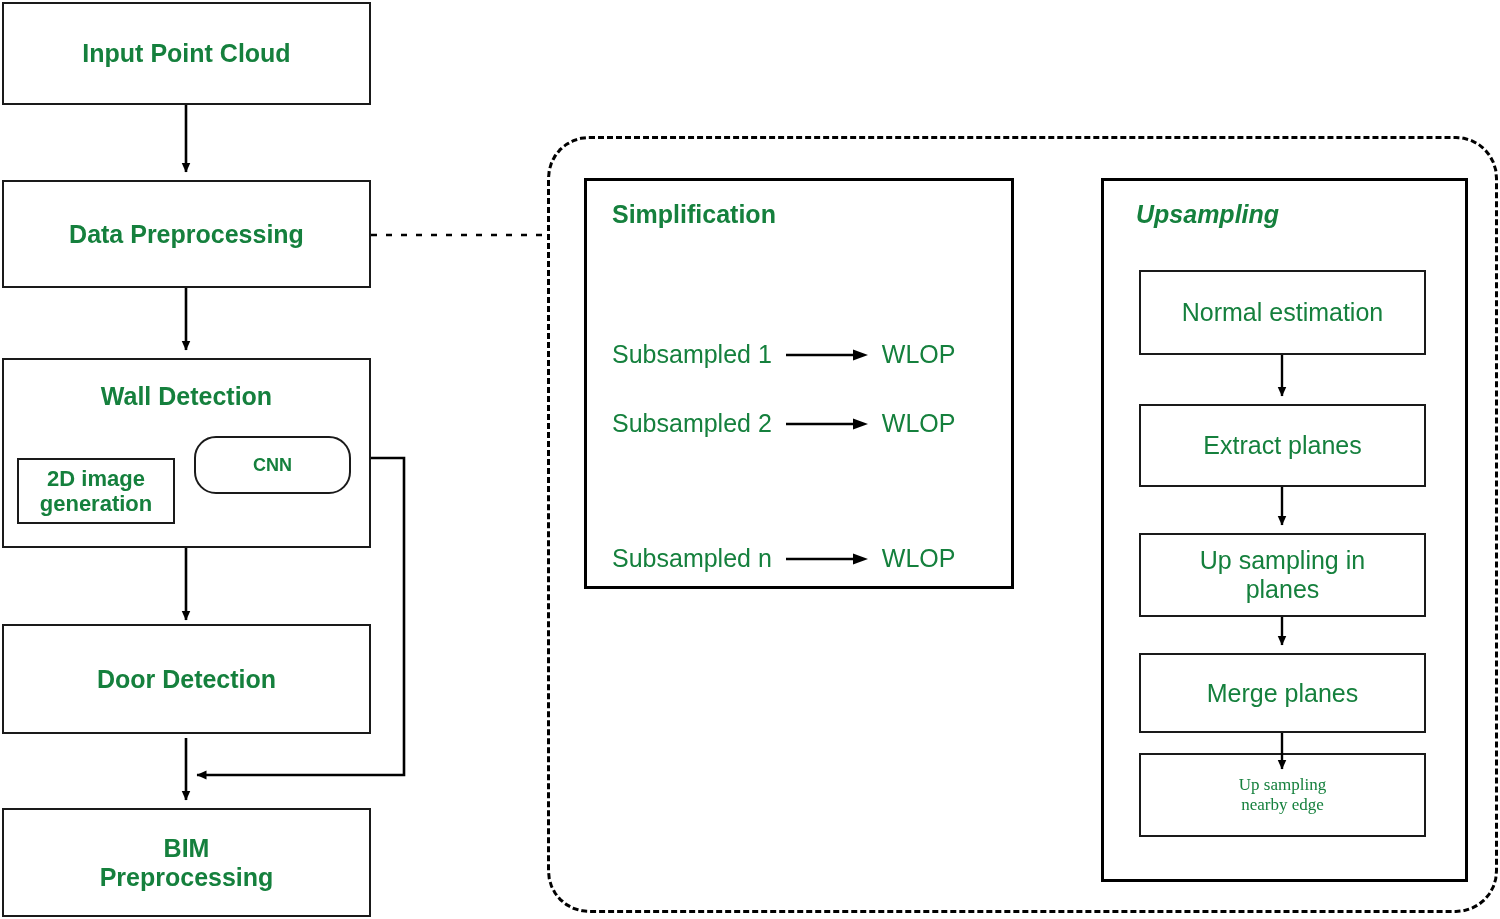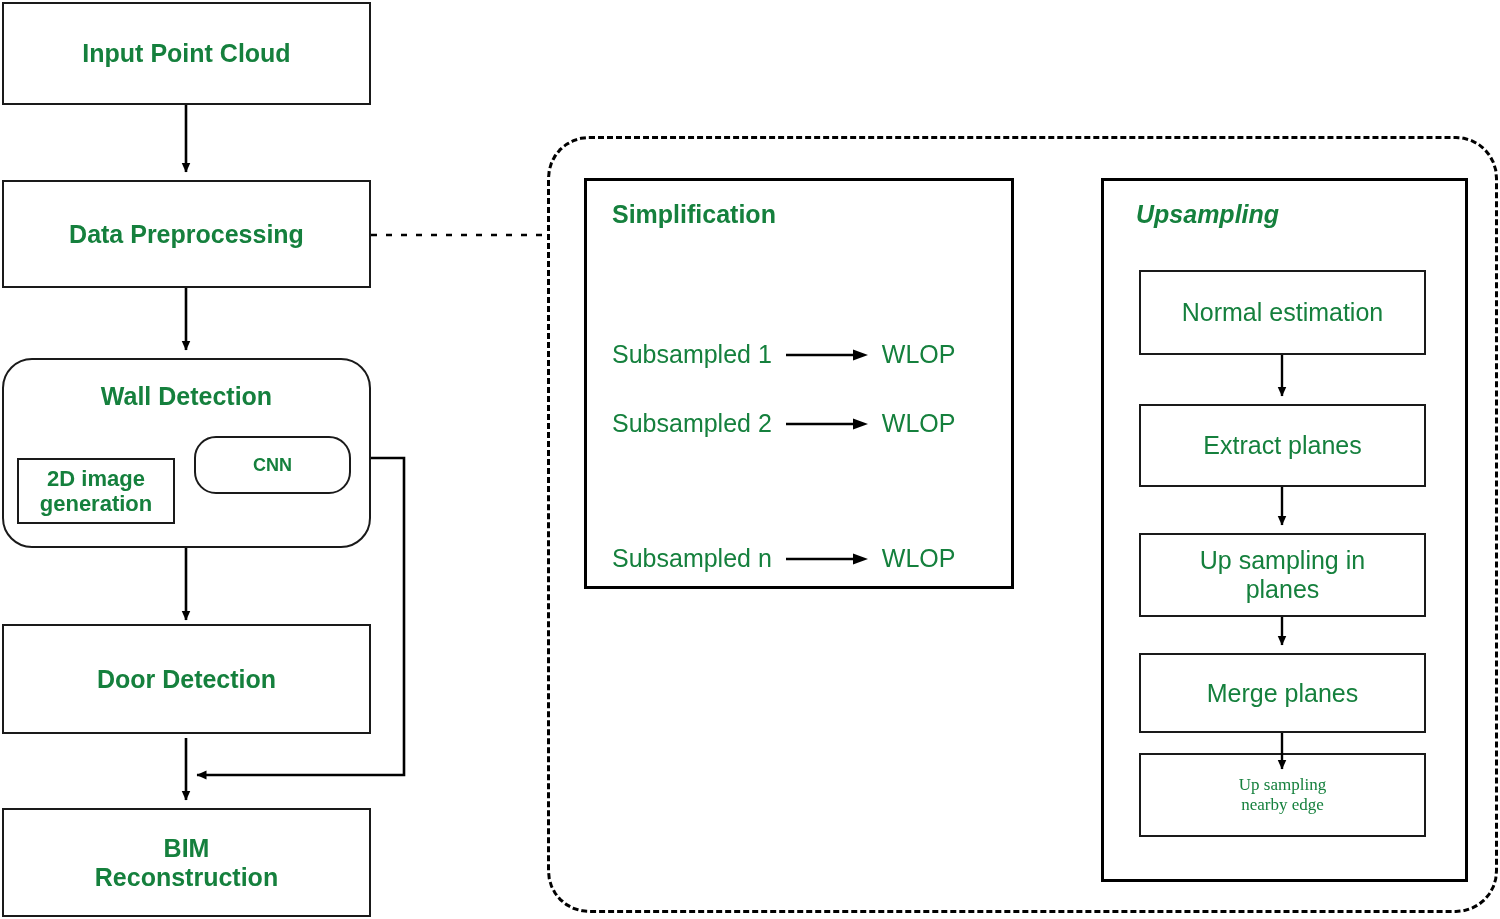--- a/index.html
+++ b/index.html
@@ -73,40 +73,40 @@
 
   <div class="node bold" style="left:2px; top:2px; width:369px; height:103px; font-size:25px;">
     <span class="node-label">Input Point Cloud</span>
   </div>
 
   <div class="node bold" style="left:2px; top:180px; width:369px; height:108px; font-size:25px;">
     <span class="node-label">Data Preprocessing</span>
   </div>
 
   <div class="node bold" style="left:2px; top:358px; width:369px; height:190px; font-size:25px;
-              align-items:flex-start; padding-top:22px;border-radius:30px;">
+              align-items:flex-start; padding-top:22px;">
     <span class="node-label">Wall Detection</span>
   </div>
 
   <div class="node bold" style="left:17px; top:458px; width:158px; height:66px; font-size:22px;">
     <span class="node-label">2D image
 generation</span>
   </div>
 
   <div class="node bold" style="left:194px; top:436px; width:157px; height:58px; font-size:18px;border-radius:22px;">
     <span class="node-label">CNN</span>
   </div>
 
   <div class="node bold" style="left:2px; top:624px; width:369px; height:110px; font-size:25px;">
     <span class="node-label">Door Detection</span>
   </div>
 
   <div class="node bold" style="left:2px; top:808px; width:369px; height:109px; font-size:25px;">
     <span class="node-label">BIM
-Reconstruction</span>
+Preprocessing</span>
   </div>
 
   <div class="dashed-container" style="left:547px; top:136px; width:951px; height:777px;"></div>
 
   <div class="group-box" style="left:584px; top:178px; width:430px; height:411px;"></div>
   <div class="group-title" style="left:612px; top:200px; font-size:25px;">Simplification</div>
 
   <div class="simp-row" style="left:612px; top:308px; font-size:25px;">
     <span class="simp-from">Subsampled 1</span>
     <svg width="86" height="22" viewBox="0 0 86 22" style="margin:0 12px;">

